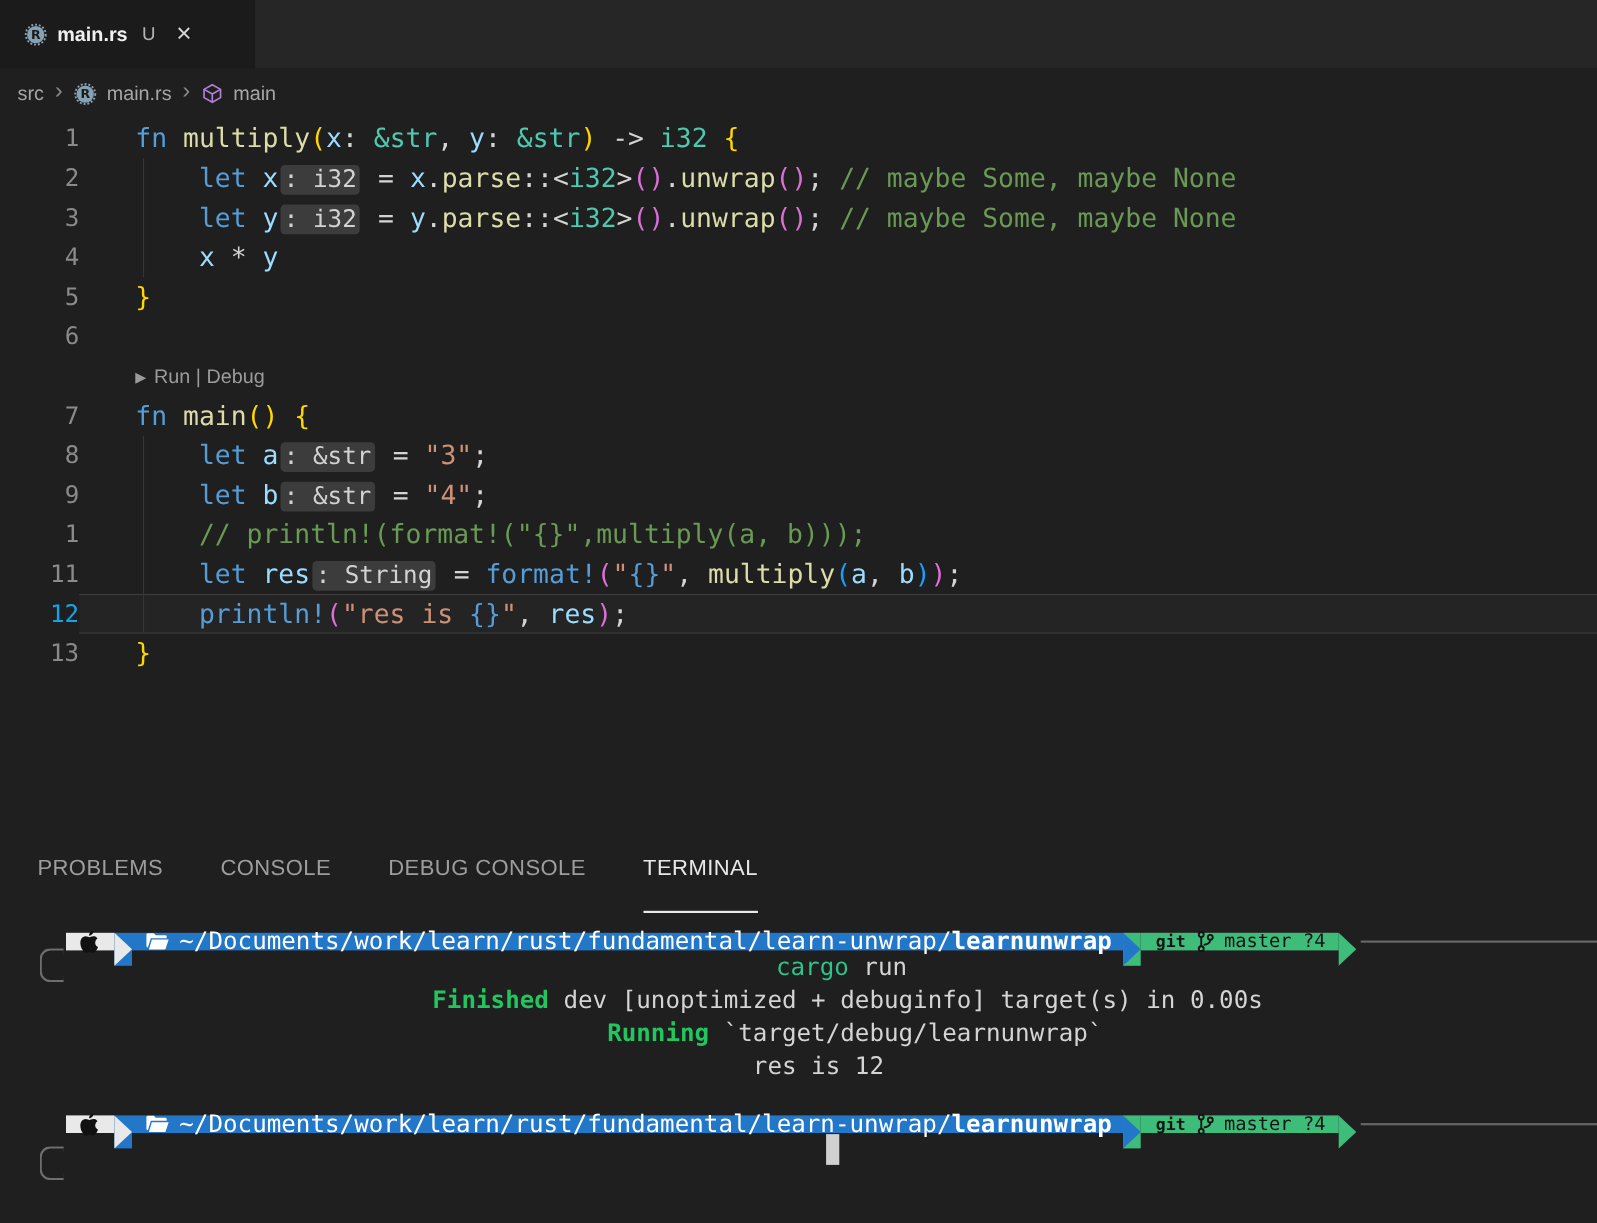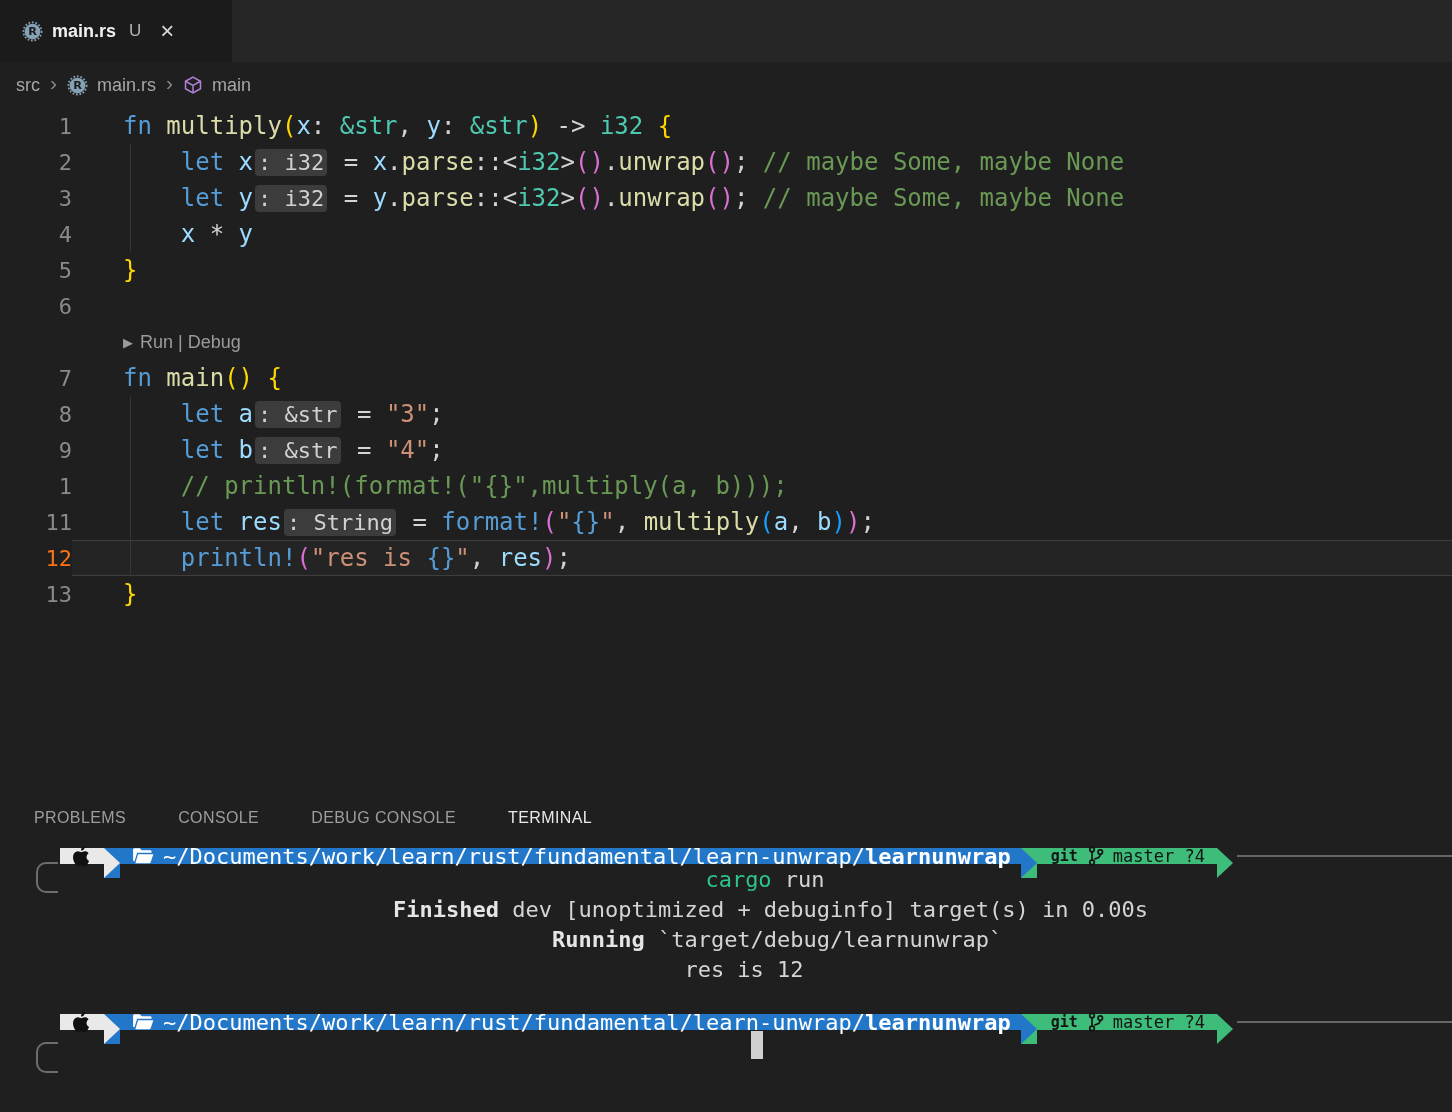--- a/index.html
+++ b/index.html
@@ -18,44 +18,44 @@
                 padding-left:16px; gap:9px; color:#a6a6a6; font-size:18px; background:#1f1f1f; }
   .crumb-sep { color:#8a8a8a; font-size:21px; line-height:18px; padding:0 1px 4px 1px; }
 
   
   .editor { position:absolute; top:108px; left:0; width:1452px; font-family:"DejaVu Sans Mono", monospace;
             font-size:24px; }
   .codeline { height:36px; display:flex; align-items:center; white-space:pre; }
   .ln { width:72px; flex:none; text-align:right; color:#8a8a8a; font-size:22px; }
   .ctext { padding-left:51px; flex:1; height:36px; line-height:36px; white-space:pre; }
   .codeline.current .ctext { background:#242424; box-shadow:inset 0 1px 0 #3e3e3e, inset 0 -1px 0 #3e3e3e; }
-  .codeline.current .ln { color:#f97316; }
+  .codeline.current .ln { color:#0ea5e9; }
   .lensrow { height:36px; display:flex; align-items:center; padding-left:123px;
              color:#9b9b9b; font-family:"Liberation Sans", sans-serif; font-size:18px; }
   .lens-play { font-size:13px; margin-right:7px; color:#9b9b9b; }
   .iguide { position:absolute; width:1px; background:#363636; left:130px; }
 
   .t-k{color:#569CD6} .t-m{color:#569CD6} .t-f{color:#DCDCAA} .t-ty{color:#4EC9B0}
   .t-v{color:#9CDCFE} .t-s{color:#CE9178} .t-c{color:#6A9955} .t-p{color:#D4D4D4}
   .t-b1{color:#FFD700} .t-b2{color:#DA70D6} .t-b3{color:#179FFF} .t-fs{color:#569CD6}
   .t-hint{background:#3c3c3c;color:#d2d2d2;border-radius:4px;padding:1px 3px;margin:0 2px;font-size:22px;}
 
   
-  .paneltabs { position:absolute; top:783px; left:0; width:1452px; height:78px; display:flex;
-               padding:26px 0 0 34px; gap:52px; font-size:16px; letter-spacing:.4px; color:#9d9d9d; }
+  .paneltabs { position:absolute; top:752px; left:0; width:1452px; height:78px; display:flex;
+               padding:26px 0 0 34px; gap:52px; font-size:20px; letter-spacing:.4px; color:#9d9d9d; }
   .ptab { padding-bottom:14px; cursor:pointer; }
   .ptab.active { color:#e8e8e8; border-bottom:2px solid #e8e8e8; }
 
   
   .terminal { position:absolute; top:848px; left:0; width:1452px; height:264px;
               font-family:"DejaVu Sans Mono", monospace; font-size:22px; color:#d4d4d4; }
   .trow { height:30px; display:flex; align-items:center; white-space:pre;justify-content:center; }
   .trow.cmd { padding-left:78px; }
   .trow.out { padding-left:36px; }
-  .t-tg{color:#2dc489} .t-tgb{color:#e5e5e5;font-weight:bold} .t-tw{color:#d4d4d4}
+  .t-tg{color:#2dc489} .t-tgb{color:#22c55e;font-weight:bold} .t-tw{color:#d4d4d4}
 
   .pframe { position:absolute; left:36px; width:22px; height:31px;
             border:2px solid #6e6e6e; border-right:none; border-radius:10px 0 0 10px; }
 
   .pbar { height:16px; display:flex; align-items:stretch; padding-left:60px; }
   .pseg { display:flex; align-items:center; }
   .seg-apple { background:#e9e9e9; width:44px; justify-content:center; }
   .seg-path { background:#2277c8; color:#ffffff; padding:0 10px 0 12px; gap:9px; }
   .seg-path .pathtext { font-size:22px; }
   .seg-path b { font-weight:bold; }

